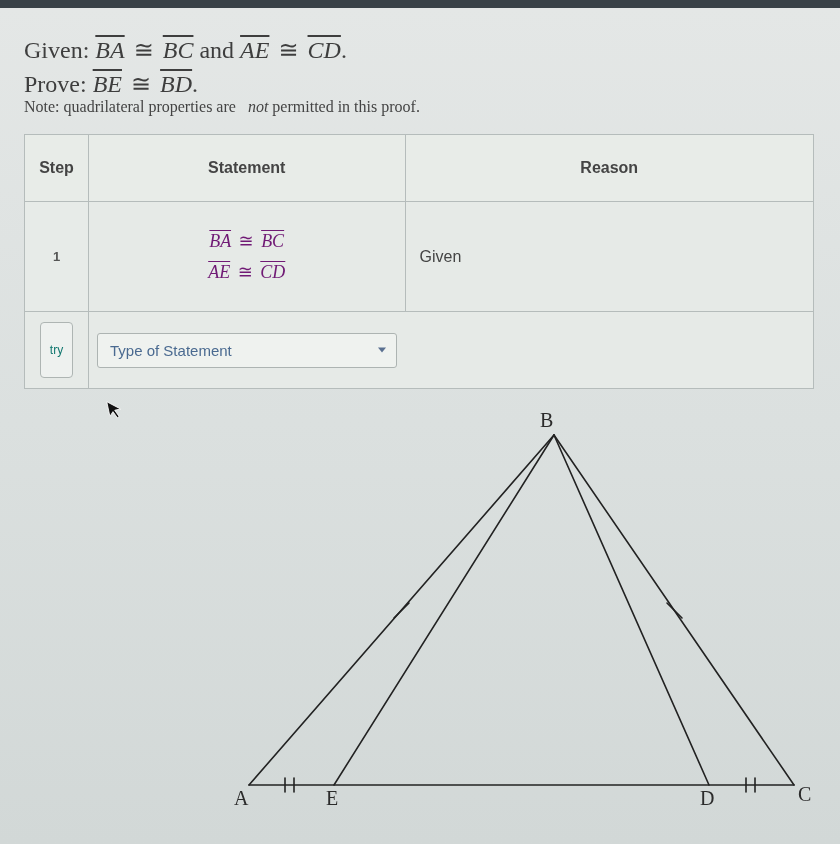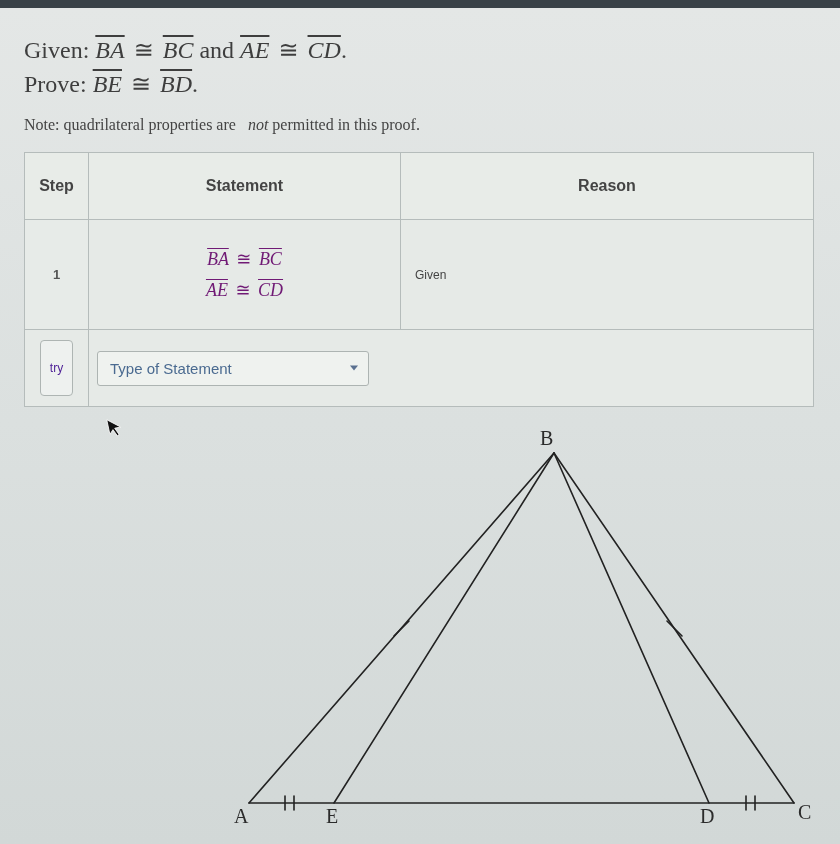--- a/index.html
+++ b/index.html
@@ -9,21 +9,21 @@
     background: linear-gradient(180deg, #3a4248 0%, #3a4248 8px, #e4e7e6 8px, #dbe0df 50%, #d2d8d7 100%);
     color: #333;
     padding: 30px 0 0 24px;
     overflow: hidden;
   }
   .given-line, .prove-line {
     font-size: 24px;
     color: #3e3e3e;
     padding-top: 6px;
   }
-  .prove-line { margin-bottom: 18px; }
+  .prove-line { }
   .ov { text-decoration: overline; font-style: italic; }
   .cong { font-style: normal; padding: 0 3px; }
   .note {
     font-size: 16px;
     color: #444;
     margin-bottom: 18px;
   }
   .note .emph { font-style: italic; margin-left: 8px; }
 
   
@@ -60,46 +60,46 @@
   .proof tbody td.stmt-cell {
     text-align: center;
     font-style: italic;
     font-size: 18px;
     color: #701a75;
     line-height: 1.7;
     background: #e6eae7;
   }
   .proof tbody td.reason-cell {
     font-family: Arial, Helvetica, sans-serif;
-    font-size: 12px;
+    font-size: 16px;
     color: #444;
     background: #e6eae7;
   }
   .proof td.try-cell {
     text-align: center;
     padding: 10px 8px;
     background: #e6eae7;
   }
   .try-btn {
     display: inline-block;
     border: 1px solid #aeb5b3;
     border-radius: 4px;
     padding: 20px 9px;
     font-family: Arial, Helvetica, sans-serif;
     font-size: 12px;
-    color: #4c1d95;
+    color: #0f766e;
     background: #eef1ef;
     cursor: pointer;
   }
   .proof td.dropdown-cell {
     padding: 8px;
     background: #e6eae7;
   }
   .dropdown {
-    width: 272px;
+    width: 300px;
     border: 1px solid #adb4b2;
     border-radius: 3px;
     background: #eff2ef;
     padding: 8px 28px 8px 12px;
     font-family: Arial, Helvetica, sans-serif;
     font-size: 15px;
     color: #4a6a90;
     position: relative;
     cursor: pointer;
   }

